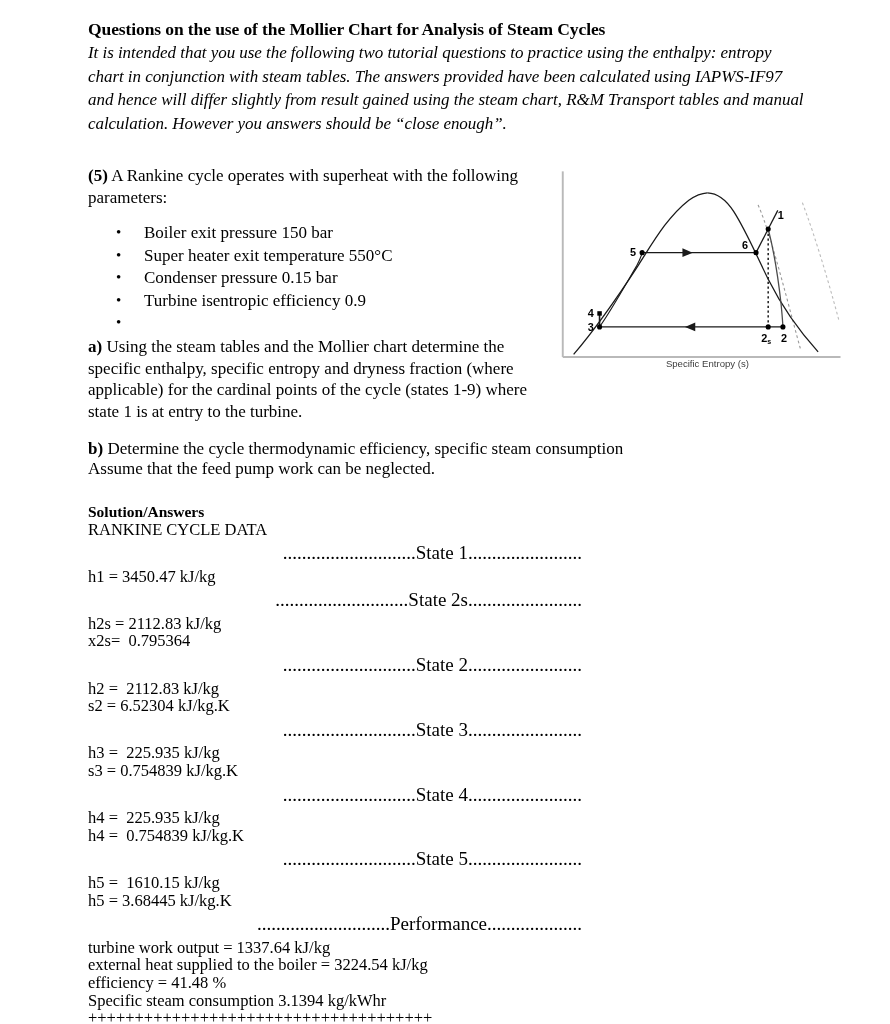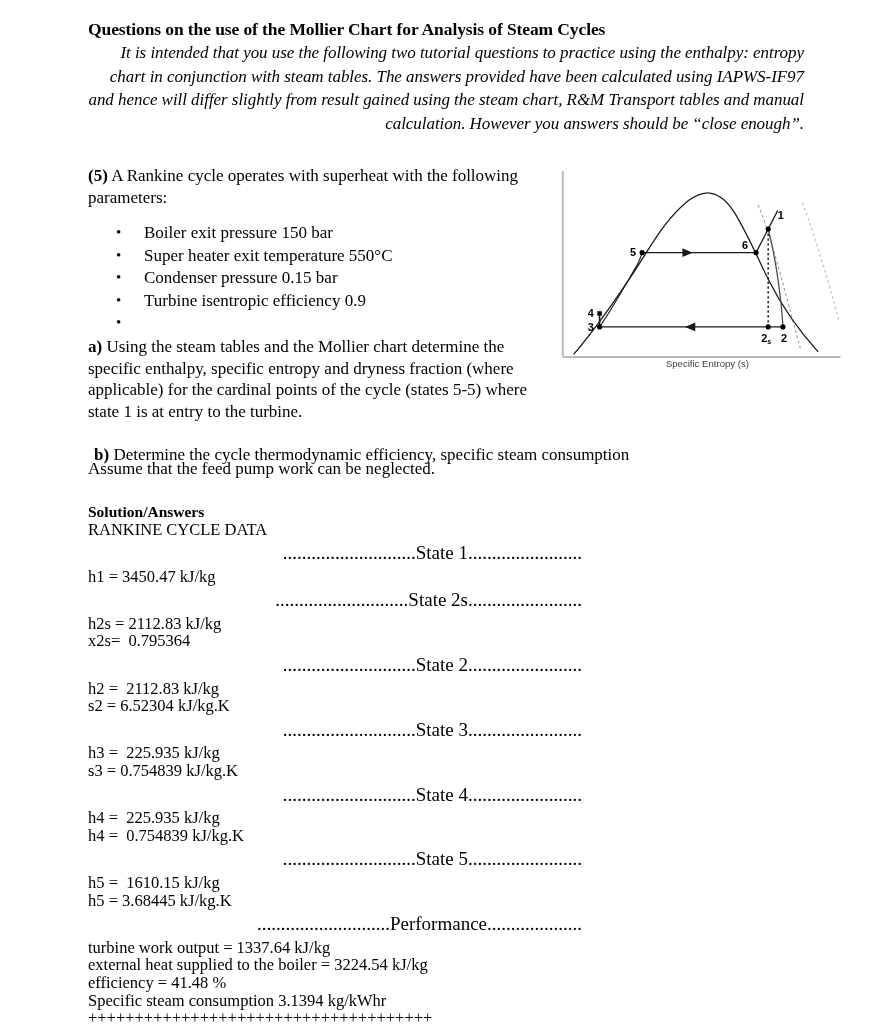--- a/index.html
+++ b/index.html
@@ -36,21 +36,20 @@
     line-height: 22px;
     margin: 0 0 1px 0;
     letter-spacing: -0.1px;
   }
   .doc-intro {
     font-size: 17px;
     font-style: italic;
     line-height: 23.5px;
     margin: 0;
     letter-spacing: -0.05px;
-    text-align: right;
   }
 
   
   .question-block {
     position: absolute;
     left: 88px;
     top: 165px;
     width: 452px;
   }
   .q-intro {
@@ -86,21 +85,21 @@
   }
   .q-part b { font-weight: bold; }
 
   .q-part-b {
     position: absolute;
     left: 88px;
     top: 438px;
     width: 620px;
     font-size: 17px;
     line-height: 21.5px;
-    margin: 6px;
+    margin: 0;
   }
   .q-assume {
     position: absolute;
     left: 88px;
     top: 458px;
     width: 620px;
     font-size: 17px;
     line-height: 21.5px;
     margin: 0;
   }
@@ -163,21 +162,21 @@
     <p class="q-intro"><b>(5)</b><span> A Rankine cycle operates with superheat with the following parameters:</span></p>
 
     <ul class="param-list">
       <li><span class="bullet">•</span><span>Boiler exit pressure 150 bar</span></li>
       <li><span class="bullet">•</span><span>Super heater exit temperature 550°C</span></li>
       <li><span class="bullet">•</span><span>Condenser pressure 0.15 bar</span></li>
       <li><span class="bullet">•</span><span>Turbine isentropic efficiency 0.9</span></li>
       <li><span class="bullet">•</span><span></span></li>
     </ul>
 
-    <p class="q-part"><b>a)</b><span> Using the steam tables and the Mollier chart determine the specific enthalpy, specific entropy and dryness fraction (where applicable) for the cardinal points of the cycle (states 5-5) where state 1 is at entry to the turbine.</span></p>
+    <p class="q-part"><b>a)</b><span> Using the steam tables and the Mollier chart determine the specific enthalpy, specific entropy and dryness fraction (where applicable) for the cardinal points of the cycle (states 1-9) where state 1 is at entry to the turbine.</span></p>
   </div>
 
   <p class="q-part-b"><b>b)</b><span> Determine the cycle thermodynamic efficiency, specific steam consumption</span></p>
 
   <p class="q-assume">Assume that the feed pump work can be neglected.</p>
 
   <div class="diagram-wrap">
     <svg width="288" height="232" viewBox="0 0 900 620">
 
       <line x1="18" y1="8" x2="18" y2="588" stroke="#b9b9b9" stroke-width="6"></line>

